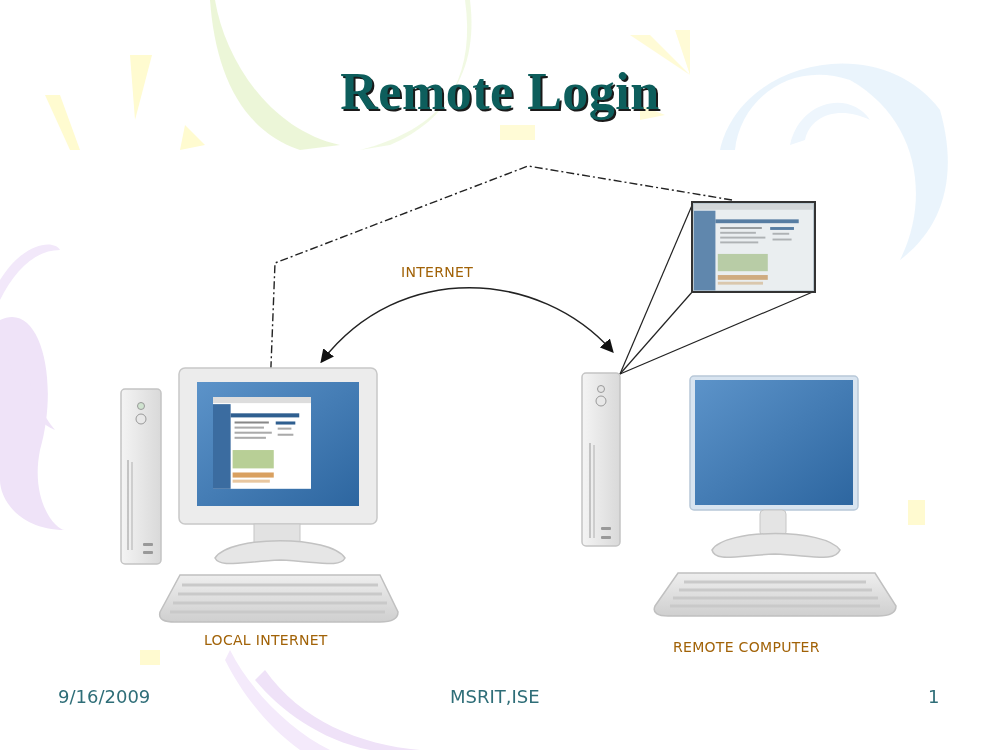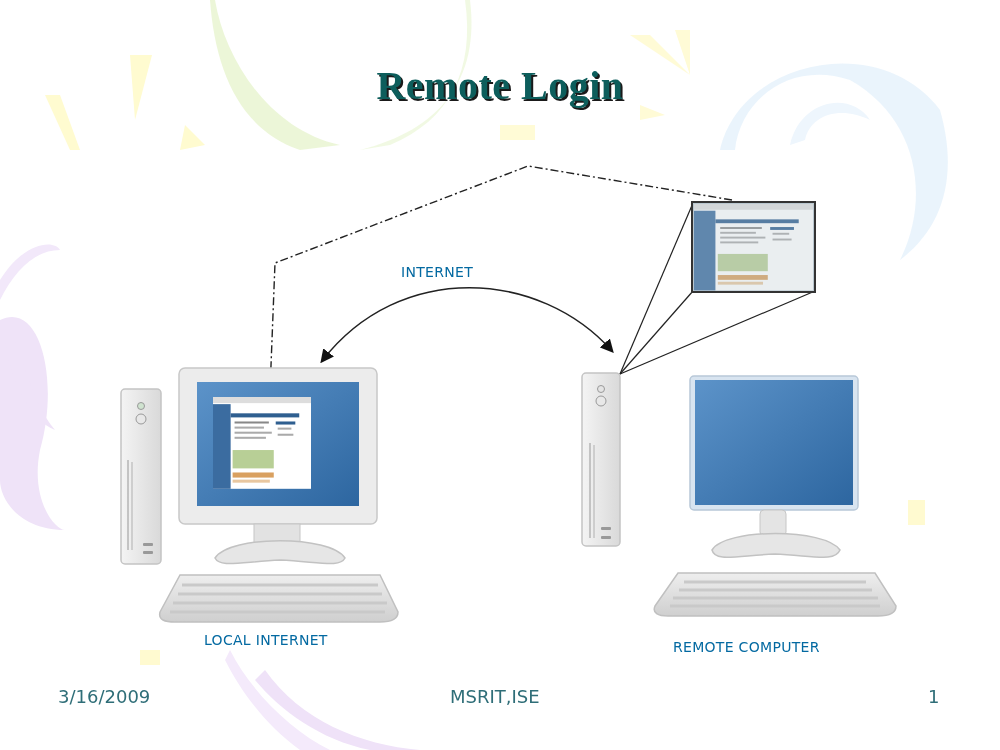--- a/index.html
+++ b/index.html
@@ -4,27 +4,27 @@
 <style>
   html, body { margin: 0; padding: 0; }
   body {
     width: 1000px; height: 750px; overflow: hidden; position: relative;
     background: #ffffff;
     font-family: "DejaVu Sans", sans-serif;
   }
   .bg-layer { position: absolute; left: 0; top: 0; width: 1000px; height: 750px; }
   .title {
     position: absolute; left: 0; width: 1000px; top: 62px; text-align: center;
-    font-family: "Liberation Serif", serif; font-weight: bold; font-size: 40px;
+    font-family: "Liberation Serif", serif; font-weight: bold; font-size: 52px;
     color: #0d5e5c; text-shadow: 2px 2px 0 #1a1a1a; letter-spacing: 0.5px;
   }
   .diagram { position: absolute; left: 0; top: 0; width: 1000px; height: 750px; }
   .label {
     position: absolute; font-family: "DejaVu Sans", sans-serif; font-size: 14px;
-    color: #0369a1; letter-spacing: 0.3px;
+    color: #a16207; letter-spacing: 0.3px;
   }
   .footer {
     position: absolute; top: 686px; font-family: "DejaVu Sans", sans-serif;
     font-size: 18px; color: #2f6e78;
   }
 </style>
 </head>
 <body>
 
 <svg class="bg-layer" viewBox="0 0 1000 750">
@@ -160,15 +160,15 @@
       <line x1="673" y1="598" x2="878" y2="598"></line>
       <line x1="670" y1="606" x2="880" y2="606"></line>
     </g>
   </g>
 </svg>
 
 <div class="label" style="left:401px; top:264px;">INTERNET</div>
 <div class="label" style="left:204px; top:632px;">LOCAL INTERNET</div>
 <div class="label" style="left:673px; top:639px;">REMOTE COMPUTER</div>
 
-<div class="footer" style="left:58px;">3/16/2009</div>
+<div class="footer" style="left:58px;">9/16/2009</div>
 <div class="footer" style="left:450px;">MSRIT,ISE</div>
 <div class="footer" style="left:928px;">1</div>
 
 </body></html>

